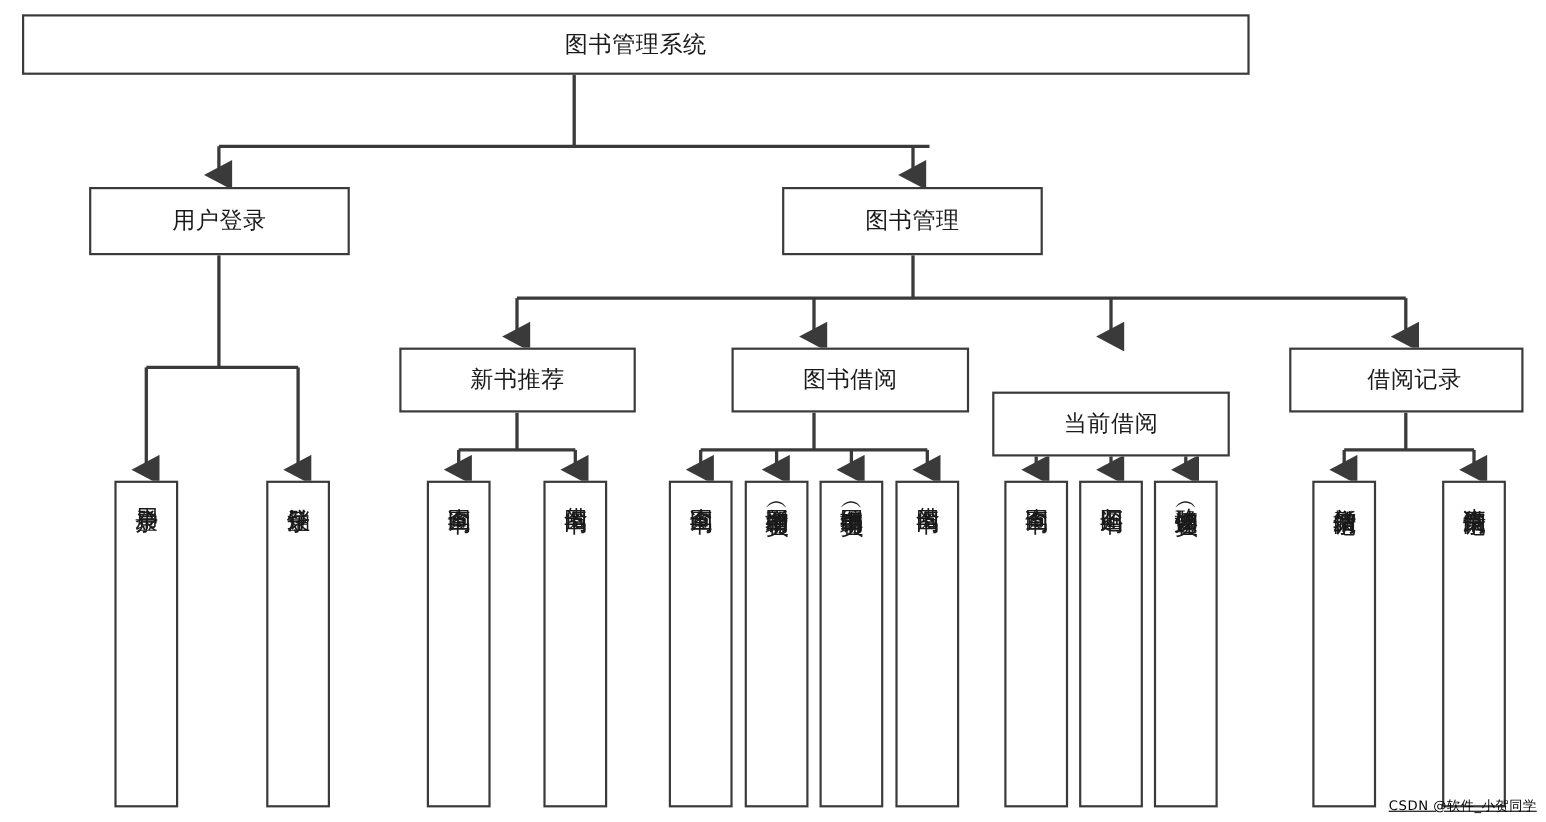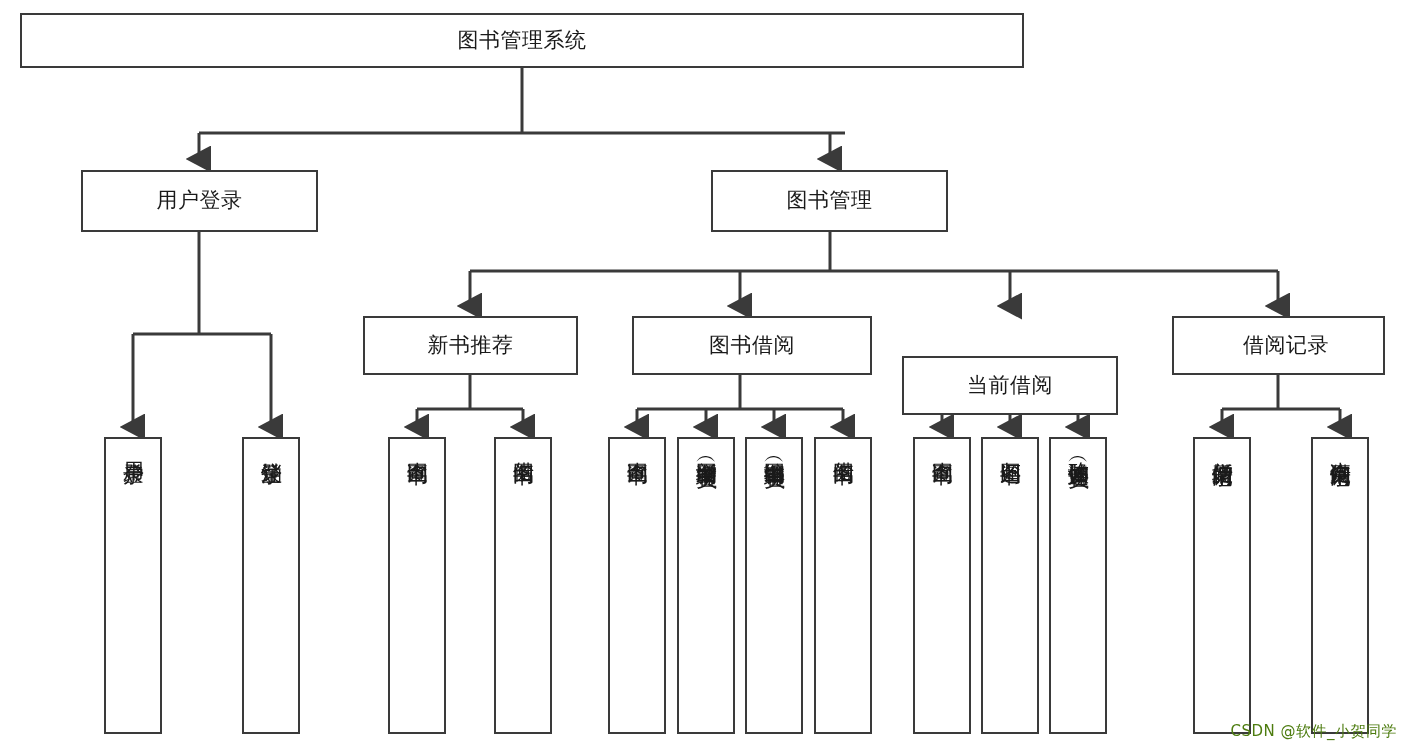--- a/index.html
+++ b/index.html
@@ -57,25 +57,26 @@
     white-space: normal;
     max-height: 280px;
   }
   .node.leaf.tall .node-label {
     max-height: 285px;
   }
   .watermark {
     position: absolute;
     right: 8px;
     bottom: 6px;
-    font-size: 15px;
-    color: #4d7c0f;
+    font-size: 12px;
+    color: #000000;
     letter-spacing: 0.5px;
     z-index: 5;
     white-space: nowrap;
+    text-decoration: underline;
   }
 </style>
 </head>
 <body>
 
 <div id="diagram-root">
 
   <svg class="connectors" viewBox="0 0 1405 747" xmlns="http://www.w3.org/2000/svg">
     <defs>
       <marker id="arrowhead" markerWidth="9" markerHeight="9" refX="4.5" refY="4.5" orient="auto" markerUnits="strokeWidth">
@@ -119,35 +120,35 @@
       <path d="M1010,409 L1010,427" marker-end="url(#arrowhead)"></path>
       <path d="M1078,409 L1078,427" marker-end="url(#arrowhead)"></path>
 
       <path d="M1278,375 L1278,409"></path>
       <path d="M1222,409 L1340,409"></path>
       <path d="M1222,409 L1222,427" marker-end="url(#arrowhead)"></path>
       <path d="M1340,409 L1340,427" marker-end="url(#arrowhead)"></path>
     </g>
   </svg>
 
-  <div class="node" style="left:20px; top:13px; width:1004px; height:55px;">
+  <div class="node" style="left:20px; top:13px; width:1116px; height:55px;">
     <span class="node-label">图书管理系统</span>
   </div>
 
   <div class="node" style="left:81px; top:170px; width:237px; height:62px;">
     <span class="node-label">用户登录</span>
   </div>
   <div class="node" style="left:363px; top:316px; width:215px; height:59px;">
     <span class="node-label">新书推荐</span>
   </div>
 
   <div class="node" style="left:711px; top:170px; width:237px; height:62px;">
     <span class="node-label">图书管理</span>
   </div>
-  <div class="node" style="left:632px; top:316px; width:240px; height:59px;">
+  <div class="node" style="left:665px; top:316px; width:216px; height:59px;">
     <span class="node-label">图书借阅</span>
   </div>
   <div class="node" style="left:902px; top:316px; width:216px; height:59px;margin-top:40px;">
     <span class="node-label">当前借阅</span>
   </div>
   <div class="node" style="left:1172px; top:316px; width:213px; height:59px;padding-left:15px;">
     <span class="node-label">借阅记录</span>
   </div>
 
   <div class="node leaf" style="left:104px; top:437px; width:58px; height:297px;">

